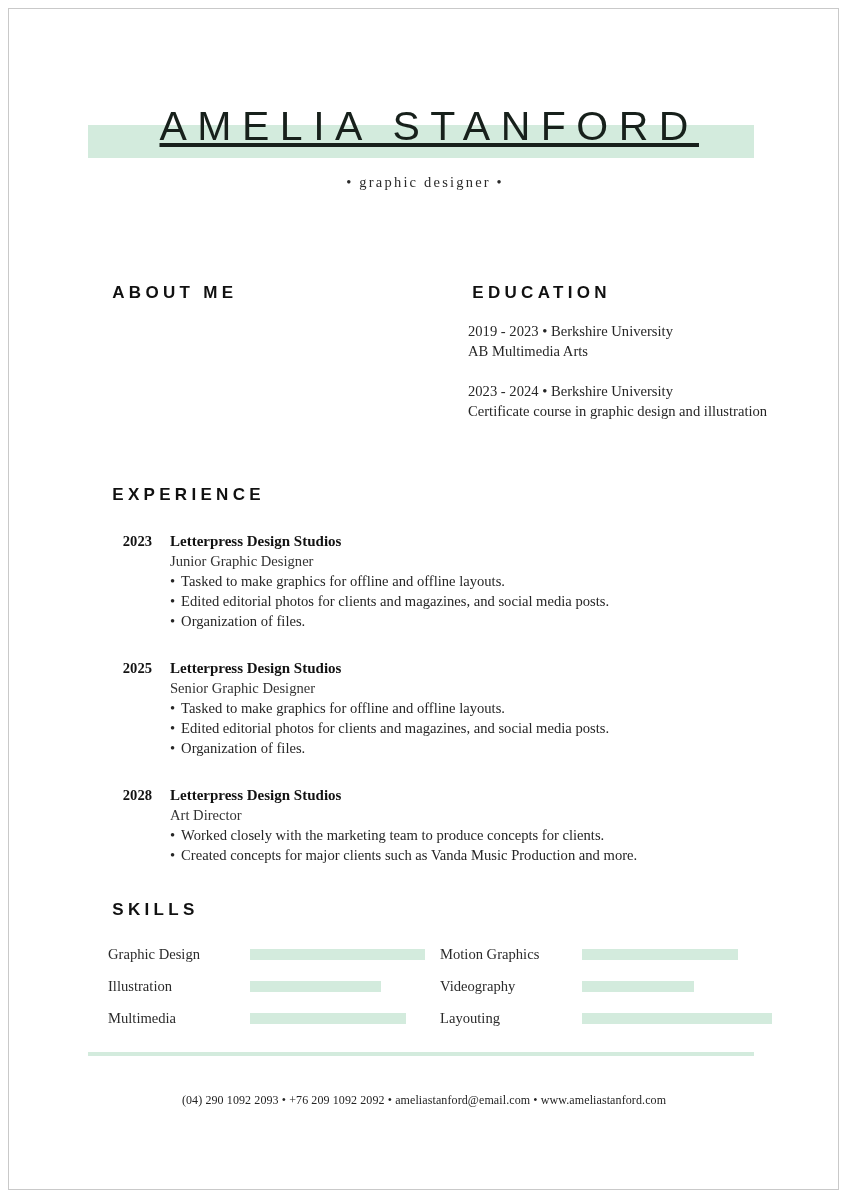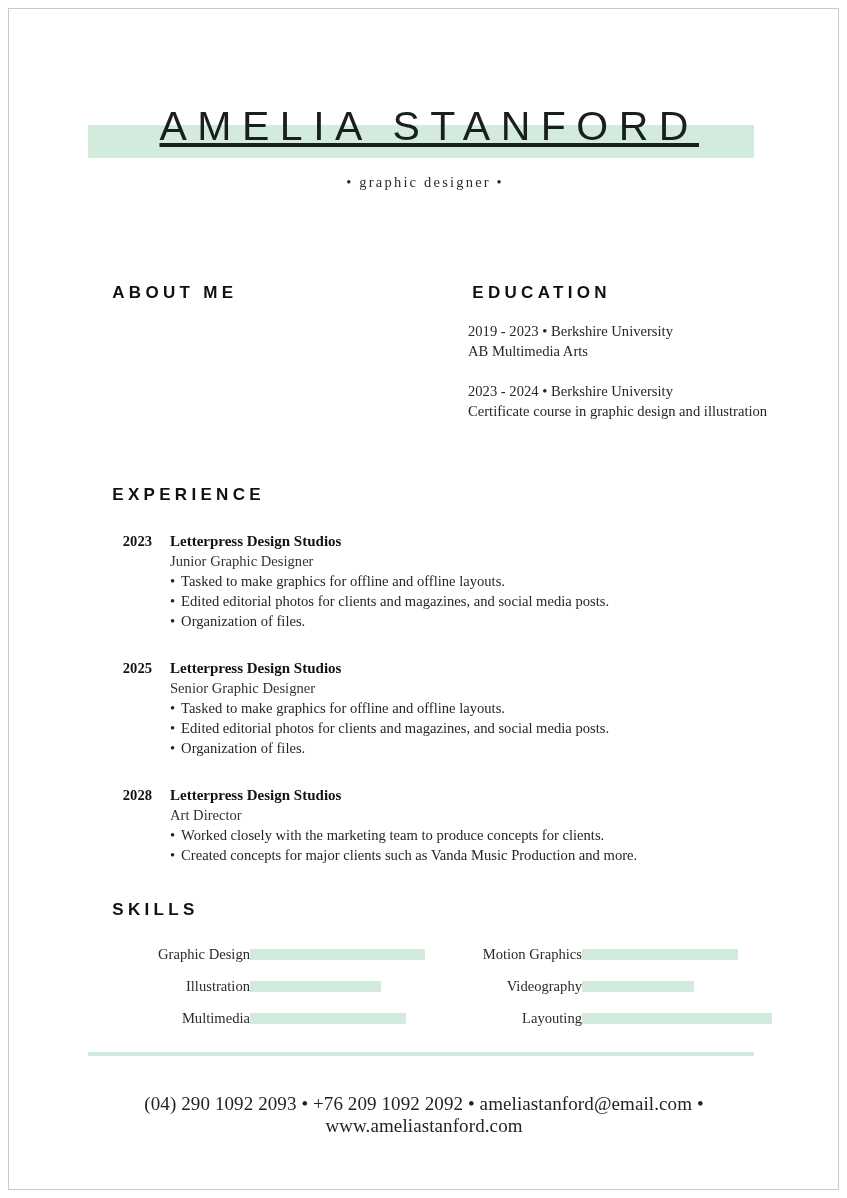--- a/index.html
+++ b/index.html
@@ -169,21 +169,20 @@
   .skills-grid {
     margin-top: 26px;
     display: grid;
     grid-template-columns: 332px 332px;
     row-gap: 16px;
   }
   .skill-row {
     display: flex;
     align-items: center;
     height: 16px;
-    text-align: right;
   }
   .skill-label {
     width: 142px;
     flex: 0 0 142px;
     font-size: 14.6px;
     color: #2b2b2b;
     line-height: 16px;
   }
   .skill-track {
     flex: 1 1 auto;
@@ -203,21 +202,21 @@
     width: 666px;
     height: 4px;
     background: #d3ebdd;
   }
   .footer-contact {
     position: absolute;
     left: 0;
     top: 1093px;
     width: 672px;
     text-align: center;
-    font-size: 19px;
+    font-size: 12px;
     color: #232323;
     letter-spacing: 0.1px;
   }
 </style>
 </head>
 <body>
 
 <div class="page-frame"></div>
 
 <div class="content">

